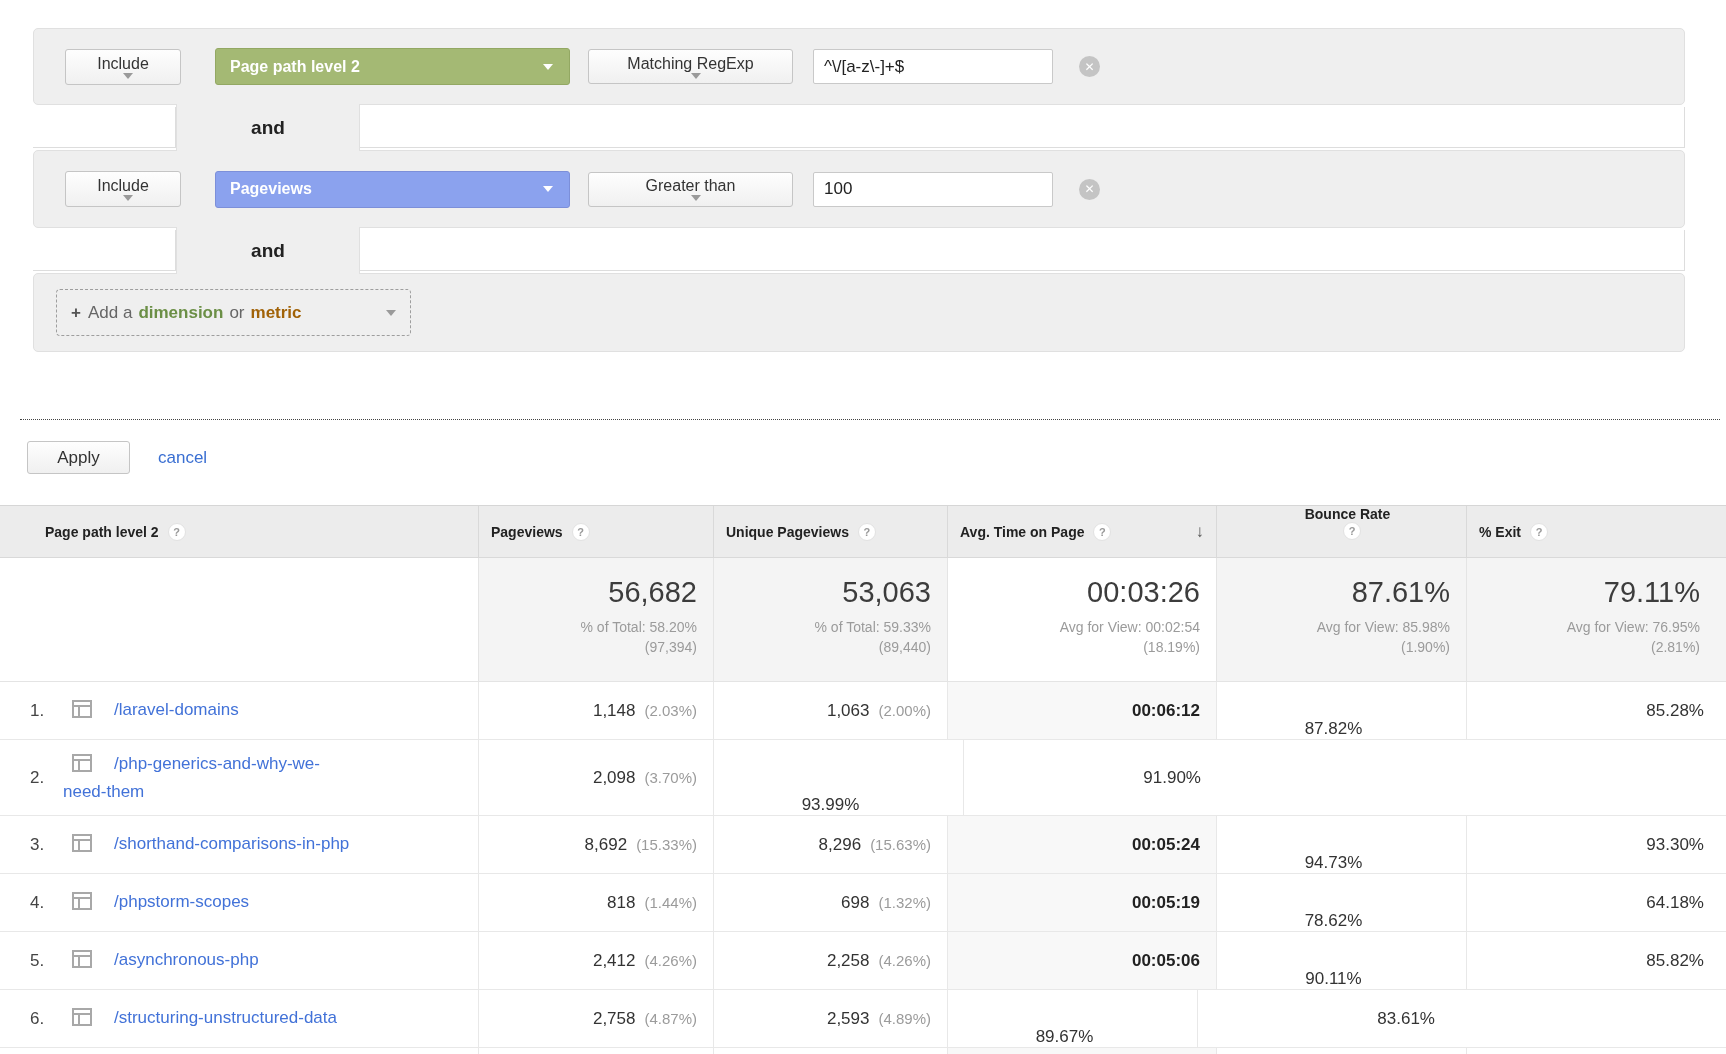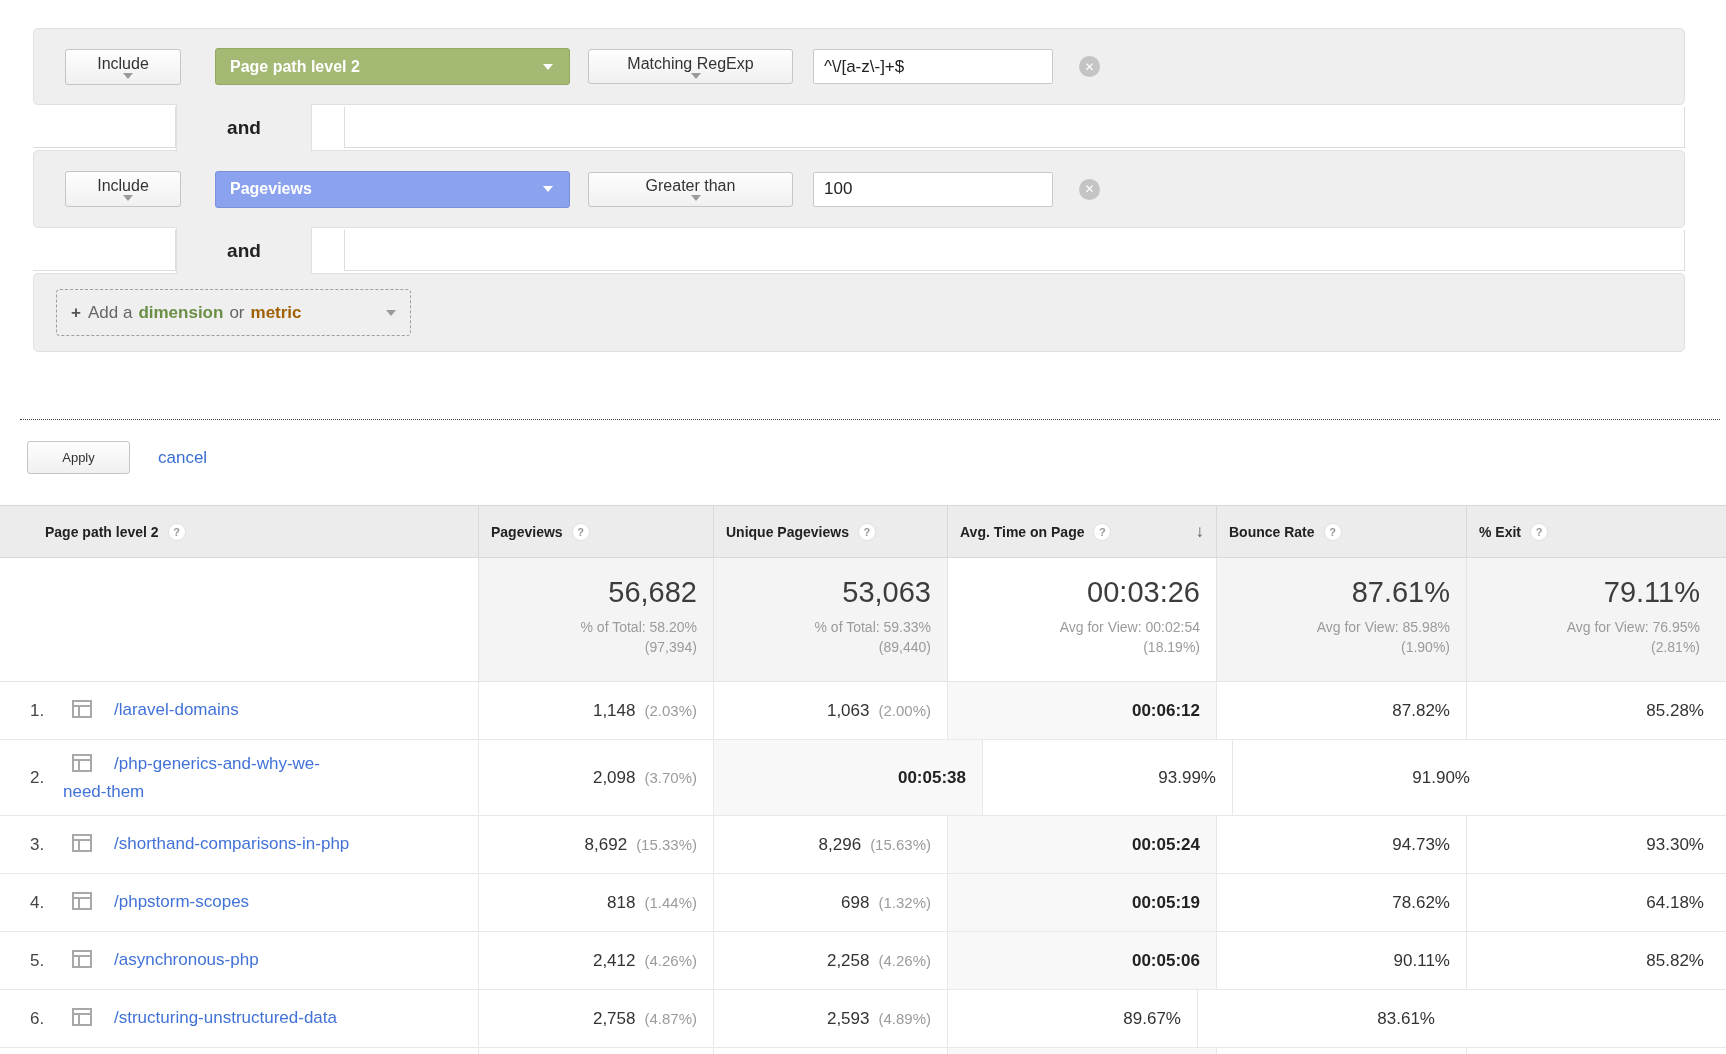--- a/index.html
+++ b/index.html
@@ -33,21 +33,21 @@
 
   .finput { width:240px; height:35px; margin-left:20px; border:1px solid #c9c9c9;
     border-radius:2px; background:#fff; font-size:17px; color:#222; padding:0 10px;
     font-family:"Liberation Sans","DejaVu Sans",sans-serif; }
 
   .remove-btn { width:21px; height:21px; border-radius:50%; background:#c4c4c4;
     color:#fff; font-size:12px; font-weight:bold; display:flex; align-items:center;
     justify-content:center; margin-left:26px; cursor:pointer; }
 
   .connector { position:relative; height:45px; width:100%; background:#fff; }
-  .connector .band { position:absolute; left:143px; width:136px; top:-1px; bottom:-1px;
+  .connector .band { position:absolute; left:143px; width:184px; top:-1px; bottom:-1px;
     background:#efefef; border-left:1px solid #e0e0e0; border-right:1px solid #e0e0e0;
     display:flex; align-items:center; justify-content:center; }
   .connector .andlabel { font-size:19px; font-weight:bold; color:#222; }
   .connector .wbox { position:absolute; top:2px; bottom:2px; background:#fff;
     border:1px solid #ddd; border-top:none; }
   .connector .wbox.left { left:0; width:143px; border-left:none; }
   .connector .wbox.right { left:311px; right:0; }
 
   .add-btn { margin-left:22px; width:355px; height:47px; border:1px dashed #9e9e9e;
     border-radius:4px; display:flex; align-items:center; padding:0 14px; cursor:pointer;
@@ -55,28 +55,28 @@
   .add-btn .plus { font-weight:bold; color:#555; margin-right:7px; }
   .add-btn .green-word { color:#6b8f46; font-weight:bold; margin:0 6px; }
   .add-btn .or-word { margin-right:0; }
   .add-btn .blue-word { color:#a16207; font-weight:bold; margin:0 6px; }
   .add-btn .caret { margin-left:auto; }
 
   .dotted-sep { position:absolute; top:419px; left:20px; right:6px;
     border-top:1px dotted #444; }
 
   .apply-row { position:absolute; top:441px; left:27px; display:flex; align-items:center; }
-  .apply-btn { width:103px; height:33px; font-size:13px; }
+  .apply-btn { width:103px; height:33px; font-size:17px; }
   .cancel-link { margin-left:28px; font-size:17px; color:#3a6fd2; text-decoration:none; cursor:pointer; }
 
   
   .gtable { position:absolute; top:505px; left:0; width:1726px; }
   .trow, .thead, .tsummary { display:flex; width:100%; }
   .c1 { width:478px; } .c2 { width:235px; } .c3 { width:234px; }
-  .c4 { width:269px; } .c5 { width:250px; } .c6 { width:260px; }
+  .c4 { width:269px; } .c5 { width:250px;flex-direction:column; } .c6 { width:260px; }
 
   .thead { height:53px; background:#ececec; border-top:1px solid #d6d6d6;
     border-bottom:1px solid #d9d9d9; }
   .hcell { display:flex; align-items:center; font-size:14px; font-weight:bold; color:#222;
     padding-left:12px; position:relative; cursor:pointer; }
   .hcell.c1 { padding-left:45px; }
   .hcell + .hcell { border-left:1px solid #d9d9d9; }
   .help { width:18px; height:18px; border-radius:50%; background:#fff; border:1px solid #e2e2e2;
     color:#999; font-size:11px; font-weight:bold; display:inline-flex; align-items:center;
     justify-content:center; margin-left:9px; cursor:pointer; }
@@ -278,21 +278,20 @@
       <span class="cellbody"><span class="picon"><svg width="20" height="18" viewBox="0 0 20 18">
               <rect x="1" y="1" width="18" height="16" fill="none" stroke="#a8a8a8" stroke-width="2"></rect>
               <line x1="1" y1="6" x2="19" y2="6" stroke="#a8a8a8" stroke-width="2"></line>
               <line x1="7" y1="6" x2="7" y2="17" stroke="#a8a8a8" stroke-width="2"></line>
             </svg></span><a class="plink">/php-generics-and-why-we-need-them</a></span>
     </div>
     <div class="cell c2">
         <span class="val">2,098</span>
         <span class="pct">(3.70%)</span>
       </div>
-    <div class="cell c4">00:05:38</div>
     <div class="cell c5">93.99%</div>
     <div class="cell c6">91.90%</div>
   </div>
 
   <div class="trow">
     <div class="cell c1">
       <span class="rank">3.</span>
       <span class="cellbody"><span class="picon"><svg width="20" height="18" viewBox="0 0 20 18">
               <rect x="1" y="1" width="18" height="16" fill="none" stroke="#a8a8a8" stroke-width="2"></rect>
               <line x1="1" y1="6" x2="19" y2="6" stroke="#a8a8a8" stroke-width="2"></line>

